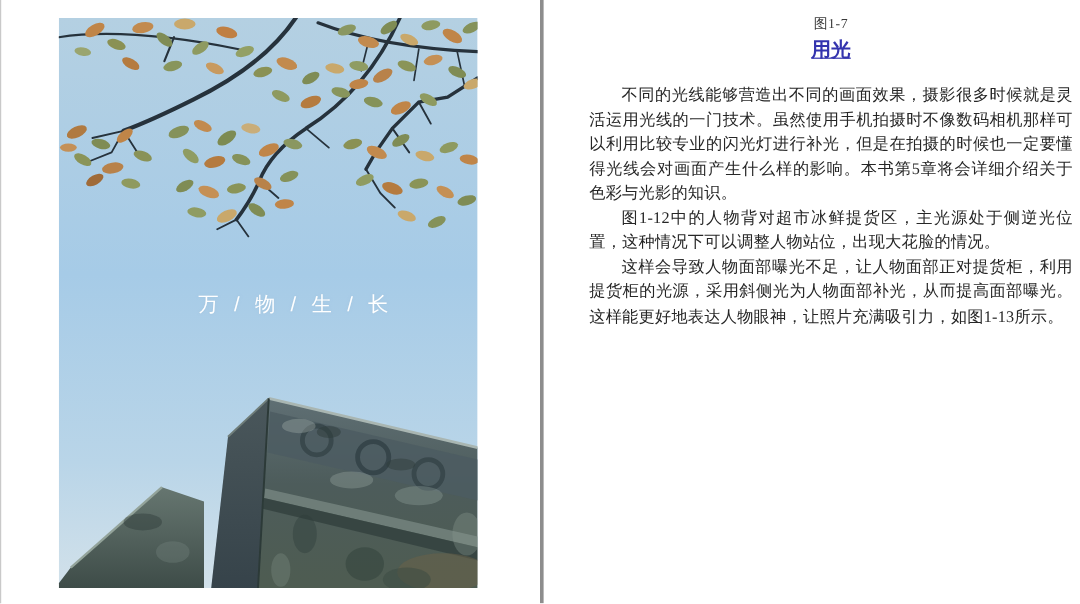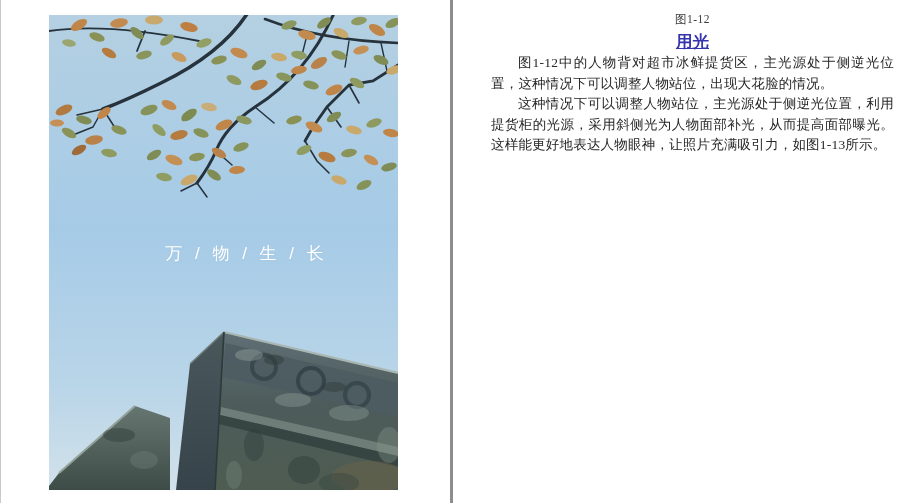--- a/index.html
+++ b/index.html
@@ -181,19 +181,20 @@
       <path d="M 175 317 L 349 358" stroke="#a9b6b2" stroke-width="2.2" fill="none"></path>
       <path d="M 175 317 L 141 349" stroke="#6f7d79" stroke-width="1.6" fill="none"></path>
       <path d="M 175 317 L 166 475" stroke="#2c3a38" stroke-width="1.6" fill="none"></path>
     </svg>
     <div class="overlay-text">万 / 物 / 生 / 长</div>
   </figure>
 
   <div class="divider"></div>
 
   <div class="page-right">
-    <div class="fig-caption">图1-12</div>
+    <div class="fig-caption">图1-7</div>
     <a class="heading">用光</a>
+    <p class="first">不同的光线能够营造出不同的画面效果，摄影很多时候就是灵活运用光线的一门技术。虽然使用手机拍摄时不像数码相机那样可以利用比较专业的闪光灯进行补光，但是在拍摄的时候也一定要懂得光线会对画面产生什么样的影响。本书第5章将会详细介绍关于色彩与光影的知识。</p>
     <p>图1-12中的人物背对超市冰鲜提货区，主光源处于侧逆光位置，这种情况下可以调整人物站位，出现大花脸的情况。</p>
-    <p>这种情况下可以调整人物站位，主光源处于侧逆光位置，利用提货柜的光源，采用斜侧光为人物面部补光，从而提高面部曝光。这样能更好地表达人物眼神，让照片充满吸引力，如图1-13所示。</p>
+    <p>这样会导致人物面部曝光不足，让人物面部正对提货柜，利用提货柜的光源，采用斜侧光为人物面部补光，从而提高面部曝光。这样能更好地表达人物眼神，让照片充满吸引力，如图1-13所示。</p>
   </div>
 
 </div>
 
 </body></html>

